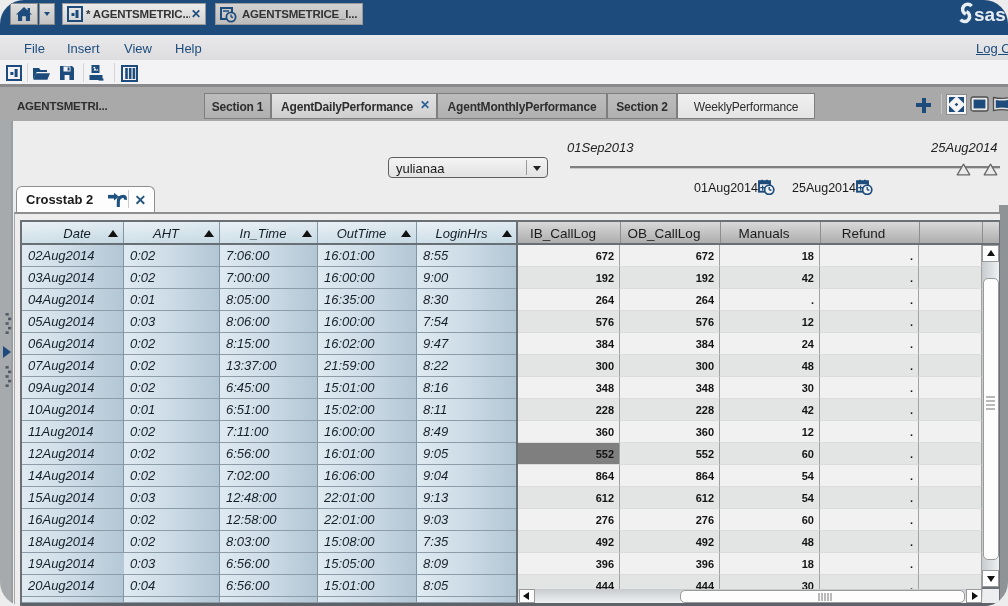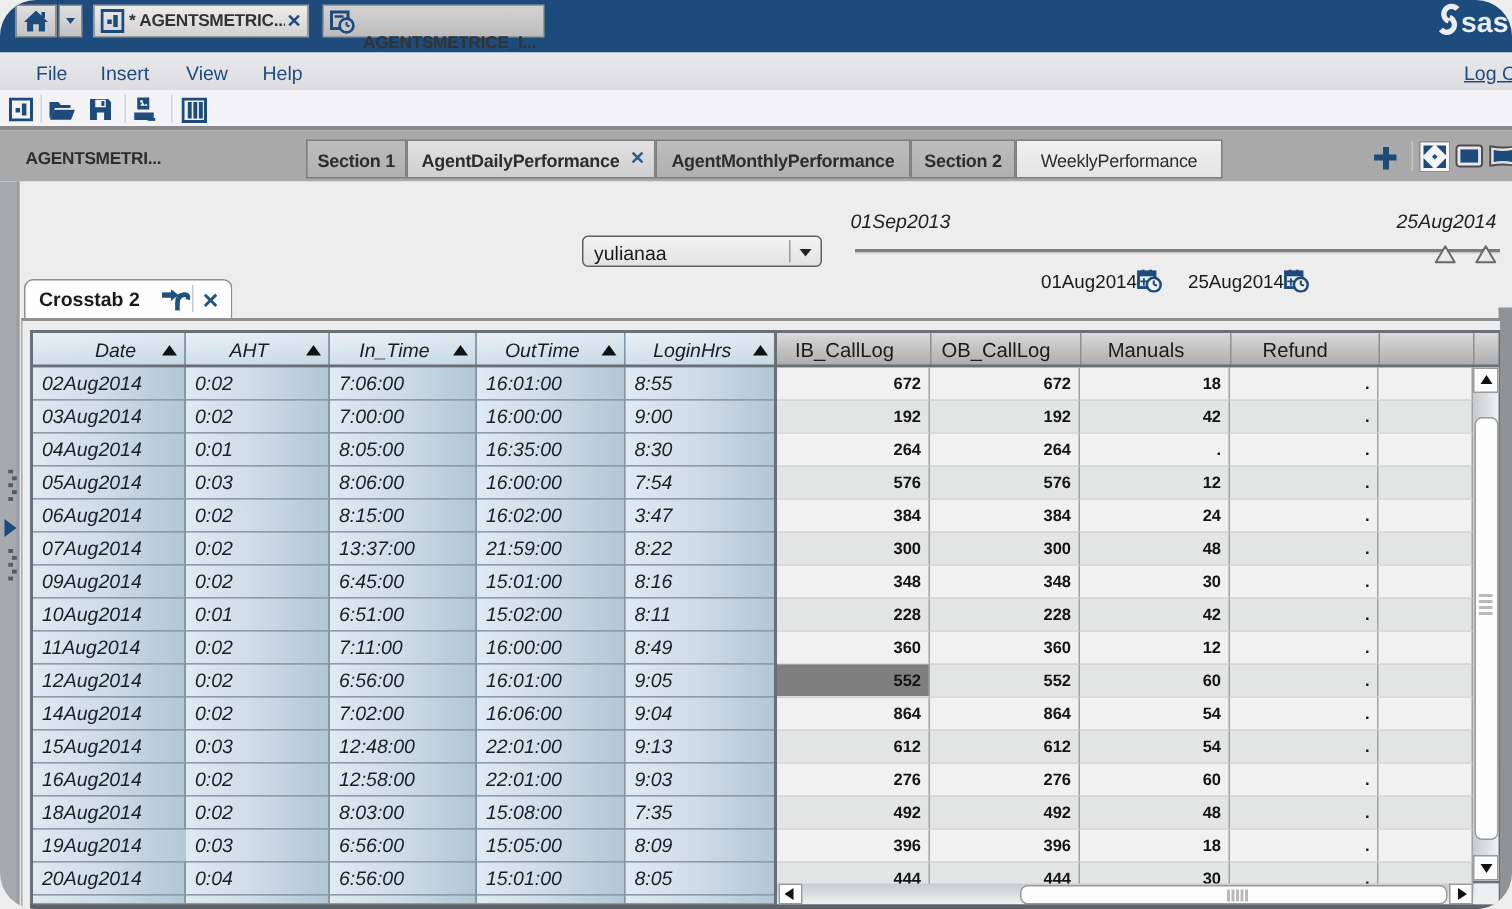--- a/index.html
+++ b/index.html
@@ -24,21 +24,21 @@
 <div class="abs" style="left:86px;top:7.5px;width:104px;height:14px;font-size:11.5px;letter-spacing:-0.2px;font-weight:bold;color:#333;white-space:nowrap;overflow:hidden;">* AGENTSMETRIC...</div>
 <div class="abs" style="left:191px;top:7px;font-size:12px;font-weight:bold;color:#1d4c7c;">✕</div>
 <div class="abs" style="left:215px;top:3px;width:148px;height:22px;background:linear-gradient(#d2d2d2,#bcbcbc);border:1px solid #9a9a9a;"></div>
 <svg class="abs" style="left:220px;top:6px;" width="17" height="17" viewBox="0 0 17 17">
 <rect x="1" y="2" width="11" height="11" fill="none" stroke="#1d4c7c" stroke-width="2"></rect>
 <line x1="3" y1="5" x2="9" y2="5" stroke="#1d4c7c" stroke-width="1.6"></line>
 <circle cx="11" cy="11" r="4.6" fill="#c9c9c9" stroke="#1d4c7c" stroke-width="1.8"></circle>
 <line x1="11" y1="11" x2="11" y2="8.6" stroke="#1d4c7c" stroke-width="1.4"></line>
 <line x1="11" y1="11" x2="13" y2="11.5" stroke="#1d4c7c" stroke-width="1.4"></line>
     </svg>
-<div class="abs" style="left:242px;top:7.5px;width:118px;height:14px;font-size:11.5px;letter-spacing:-0.2px;font-weight:bold;color:#333;white-space:nowrap;overflow:hidden;margin-top:15px;">AGENTSMETRICE_I...</div>
+<div class="abs" style="left:242px;top:7.5px;width:118px;height:14px;font-size:11.5px;letter-spacing:-0.2px;font-weight:bold;color:#333;white-space:nowrap;overflow:hidden;">AGENTSMETRICE_I...</div>
 <svg class="abs" style="left:956px;top:2px;" width="60" height="24" viewBox="0 0 60 24">
 <path d="M15.6 4.1 A5.1 5.1 0 1 0 9.8 12.1" stroke="#e9eef3" stroke-width="3.5" fill="none"></path>
 <path d="M4.6 17.7 A5.1 5.1 0 1 0 10.4 9.7" stroke="#e9eef3" stroke-width="3.5" fill="none"></path>
 <text x="18" y="19" font-family="Liberation Sans" font-size="19" font-weight="bold" fill="#e9eef3">sas</text>
     </svg>
 <div class="abs" style="left:0;top:35px;width:1008px;height:25px;background:linear-gradient(#e9e9ec,#dddde0);"></div>
 <div class="abs" style="left:24px;top:41px;font-size:13px;color:#1d4c7c;">File</div>
 <div class="abs" style="left:67px;top:41px;font-size:13px;color:#1d4c7c;">Insert</div>
 <div class="abs" style="left:124px;top:41px;font-size:13px;color:#1d4c7c;">View</div>
 <div class="abs" style="left:175px;top:41px;font-size:13px;color:#1d4c7c;">Help</div>
@@ -325,21 +325,21 @@
 <div class="abs" style="left:124px;top:333px;width:96px;height:22px;background:linear-gradient(90deg,#dfeaf1 0%,#cfdde8 45%,#b2c6d4 100%);border-right:1px solid #8296a5;border-bottom:1px solid #8d9ca9;">
       <div style="position:absolute;left:6px;top:3px;font-size:13px;font-style:italic;color:#16202a;white-space:nowrap;">0:02</div>
     </div>
 <div class="abs" style="left:220px;top:333px;width:98px;height:22px;background:linear-gradient(90deg,#dfeaf1 0%,#cfdde8 45%,#b2c6d4 100%);border-right:1px solid #8296a5;border-bottom:1px solid #8d9ca9;">
       <div style="position:absolute;left:6px;top:3px;font-size:13px;font-style:italic;color:#16202a;white-space:nowrap;">8:15:00</div>
     </div>
 <div class="abs" style="left:318px;top:333px;width:99px;height:22px;background:linear-gradient(90deg,#dfeaf1 0%,#cfdde8 45%,#b2c6d4 100%);border-right:1px solid #8296a5;border-bottom:1px solid #8d9ca9;">
       <div style="position:absolute;left:6px;top:3px;font-size:13px;font-style:italic;color:#16202a;white-space:nowrap;">16:02:00</div>
     </div>
 <div class="abs" style="left:417px;top:333px;width:101px;height:22px;background:linear-gradient(90deg,#dfeaf1 0%,#cfdde8 45%,#b2c6d4 100%);border-right:1px solid #8296a5;border-bottom:1px solid #8d9ca9;">
-      <div style="position:absolute;left:6px;top:3px;font-size:13px;font-style:italic;color:#16202a;white-space:nowrap;">3:47</div>
+      <div style="position:absolute;left:6px;top:3px;font-size:13px;font-style:italic;color:#16202a;white-space:nowrap;">9:47</div>
     </div>
 <div class="abs" style="left:518px;top:333px;width:102px;height:22px;background:#f1f1f1;border-right:1px solid #a2a2a2;border-bottom:1px solid #dcdcdc;">
       <div style="position:absolute;right:5px;top:5px;font-size:11px;font-weight:bold;color:#141414;">384</div>
     </div>
 <div class="abs" style="left:620px;top:333px;width:100px;height:22px;background:#f1f1f1;border-right:1px solid #a2a2a2;border-bottom:1px solid #dcdcdc;">
       <div style="position:absolute;right:5px;top:5px;font-size:11px;font-weight:bold;color:#141414;">384</div>
     </div>
 <div class="abs" style="left:720px;top:333px;width:100px;height:22px;background:#f1f1f1;border-right:1px solid #a2a2a2;border-bottom:1px solid #dcdcdc;">
       <div style="position:absolute;right:5px;top:5px;font-size:11px;font-weight:bold;color:#141414;">24</div>
     </div>

